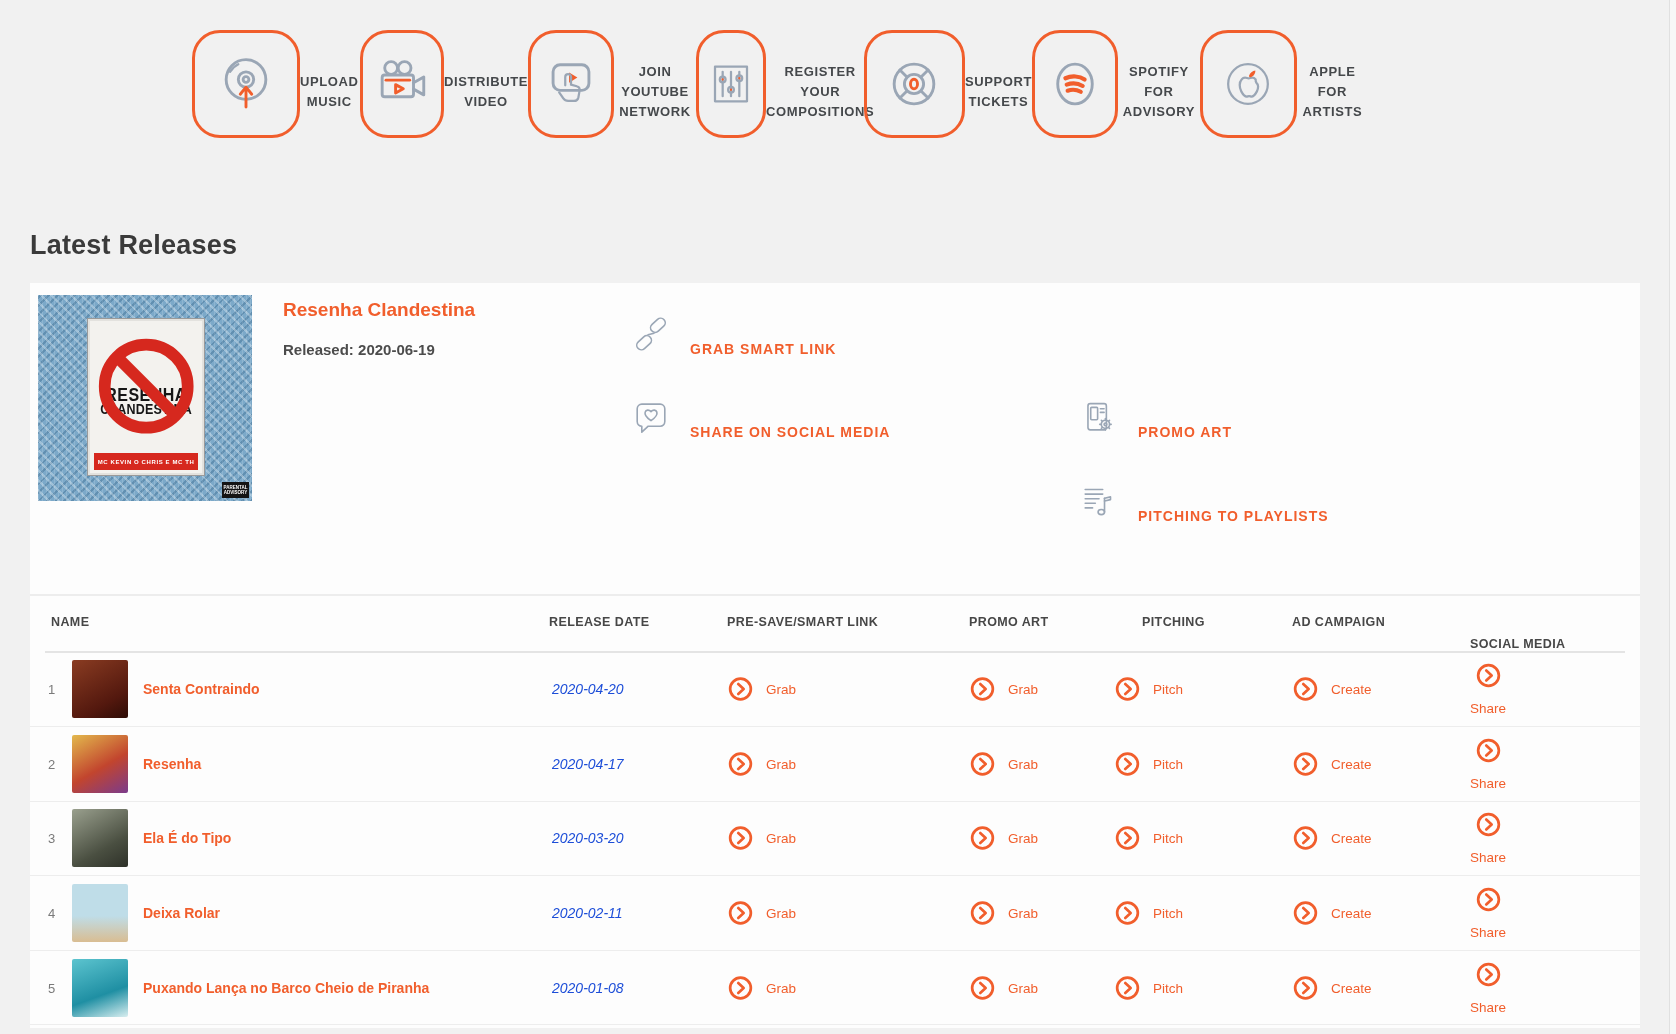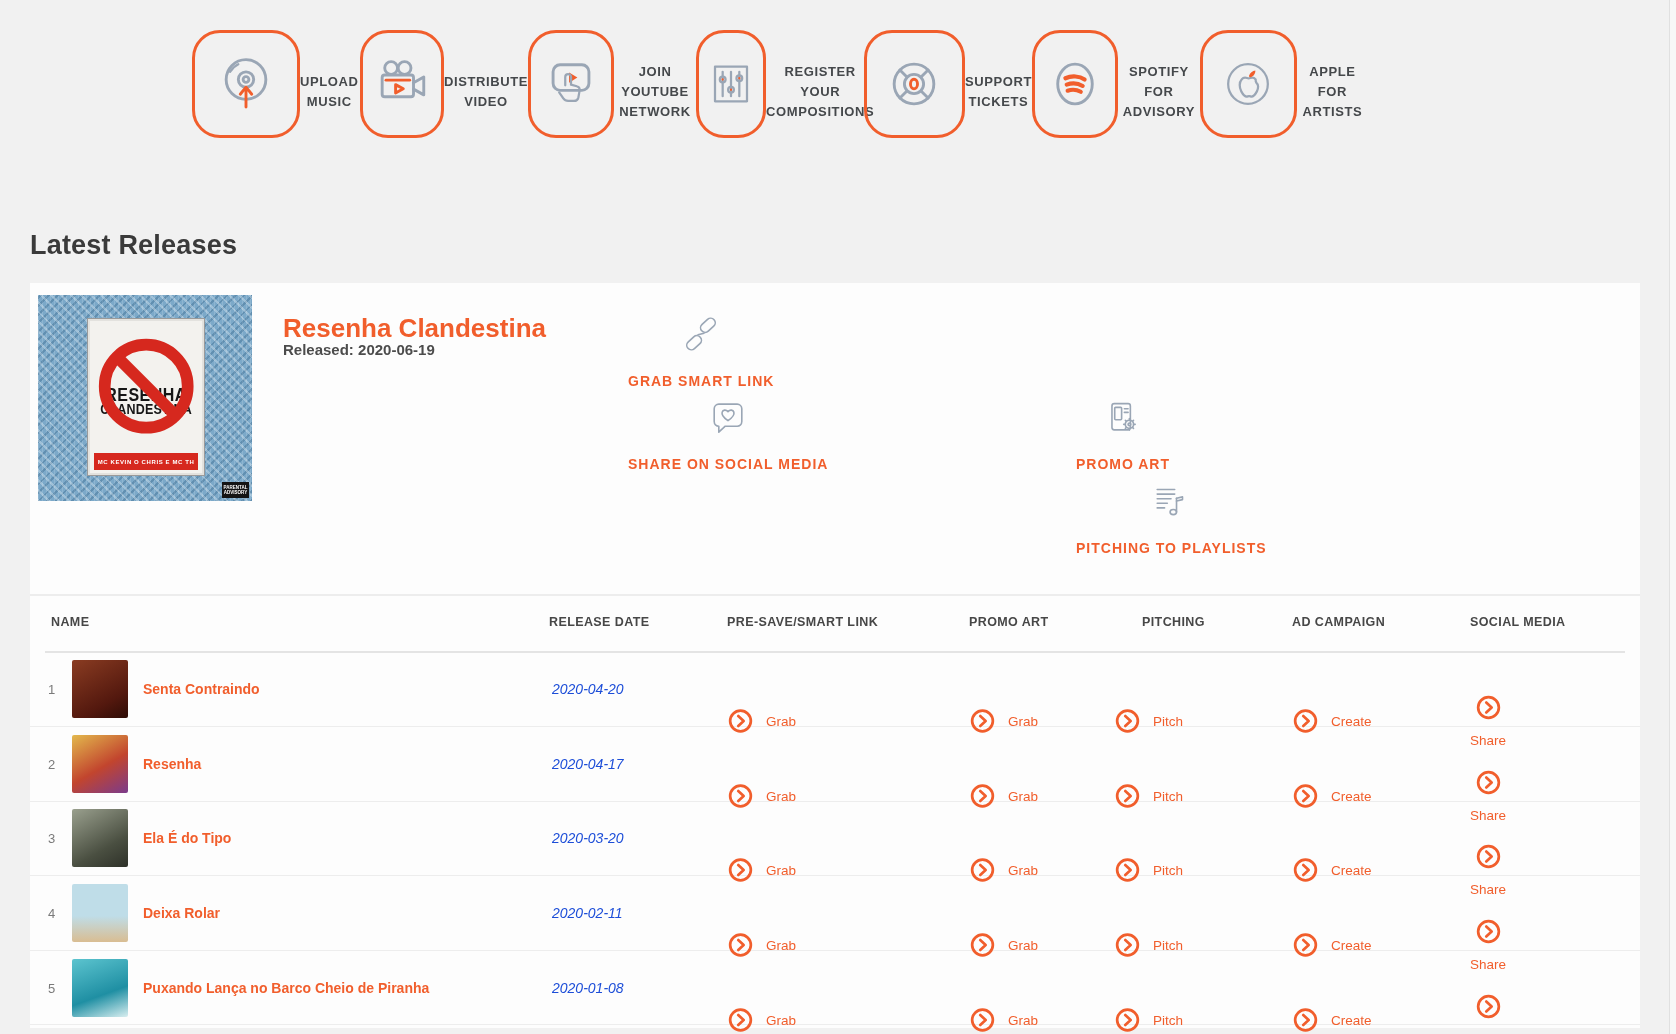--- a/index.html
+++ b/index.html
@@ -37,25 +37,25 @@
                    color:#161616; font-weight:900; transform:scaleY(1.12); }
   .f-poster-text .l1 { font-size:16px; line-height:15px; letter-spacing:.5px; }
   .f-poster-text .l2 { font-size:12.5px; line-height:13px; letter-spacing:.2px; }
   .f-nosign { position:absolute; left:4%; top:2%; width:92%; height:82%; }
   .f-banner { position:absolute; left:5%; right:5%; bottom:3.5%; height:10.5%; background:#d6281e;
               color:#fff; font-size:6px; font-weight:700; letter-spacing:.6px;
               display:flex; align-items:center; justify-content:center; white-space:nowrap; overflow:hidden; }
   .f-advisory { position:absolute; right:3px; bottom:3px; width:27px; height:16px; background:#141414;
                 color:#fff; font-size:4.5px; line-height:5px; font-weight:700; text-align:center;
                 display:flex; align-items:center; justify-content:center; padding:1px; }
-  .f-title { position:absolute; left:253px; top:30px; font-size:26px; font-weight:800;
+  .f-title { position:absolute; left:253px; top:16px; font-size:19px; font-weight:800;
              color:#f15e2c; cursor:pointer; }
   .f-released { position:absolute; left:253px; top:58px; font-size:15px; font-weight:700; color:#4c4c4c; }
 
-  .flink { position:absolute; display:flex; align-items:center; gap:16px; cursor:pointer;flex-direction:column; }
+  .flink { position:absolute; display:flex; align-items:flex-end; gap:16px; cursor:pointer; }
   .flink svg { width:46px; height:46px; flex:0 0 auto; }
   .flink .flabel { font-size:14px; font-weight:600; color:#f15e2c; letter-spacing:1px; }
   .flink.c1 { left:598px; }
   .flink.c2 { left:1046px; }
   .flink.r1 { top:28px; } .flink.r2 { top:111px; } .flink.r3 { top:195px; }
 
   
   .t-divider { position:absolute; left:0; right:0; top:311px; height:2px; background:#ededed; }
 
   
@@ -63,26 +63,26 @@
   .t-head .th { position:absolute; font-size:12.5px; font-weight:800; color:#474747; letter-spacing:.4px; }
   .head-line { position:absolute; left:15px; right:15px; top:368px; height:1.5px; background:#e4e4e4; }
 
   .t-body { position:absolute; top:369.5px; left:0; right:0; }
   .t-row { position:relative; height:74.6px; border-bottom:1.5px solid #ededed; }
   .t-row .cell { position:absolute; top:50%; transform:translateY(-50%); }
   .c-idx   { left:18px;  font-size:13px; color:#7a7a7a; }
   .c-thumb { left:42px;  width:56px; height:58px; border-radius:2px; cursor:pointer; }
   .c-name  { left:113px; font-size:14px; font-weight:600; color:#f15e2c; cursor:pointer; white-space:nowrap; }
   .c-date  { left:522px; font-size:14px; color:#1d4ed8;font-style:italic; }
-  .c-act   { display:flex; align-items:center; gap:12px; cursor:pointer;margin-top:32px; }
+  .c-act   { display:flex; align-items:center; gap:12px; cursor:pointer; }
   .c-act svg { width:27px; height:27px; }
   .c-act .alabel { font-size:13.5px; font-weight:500; color:#f15e2c; }
   .a1 { left:697px; } .a2 { left:939px; } .a3 { left:1084px;align-items:center; } .a4 { left:1262px; } .a5 { left:1440px;flex-direction:column; }
   .h1 { left:21px; } .h2 { left:519px; } .h3 { left:697px; } .h4 { left:939px; }
-  .h5 { left:1112px; } .h6 { left:1262px; } .h7 { left:1440px; }
+  .h5 { left:1112px; } .h6 { left:1262px; } .h7 { left:1440px;margin-top:22px; }
 
   
   .scrollbar { position:absolute; right:0; top:0; width:7px; height:100%;
                background:#f7f7f7; border-left:1px solid #e0e0e0; cursor:pointer; }
 
   
   .ln  { fill:none; stroke:#9aa6b5; stroke-width:4.5; stroke-linecap:round; stroke-linejoin:round; }
   .lnt { fill:none; stroke:#9aa6b5; stroke-width:3.5; stroke-linecap:round; stroke-linejoin:round; }
   .lno { fill:none; stroke:#f15e2c; stroke-width:4.5; stroke-linecap:round; stroke-linejoin:round; }
   .lno6{ fill:none; stroke:#f15e2c; stroke-width:6.5; stroke-linecap:round; }

